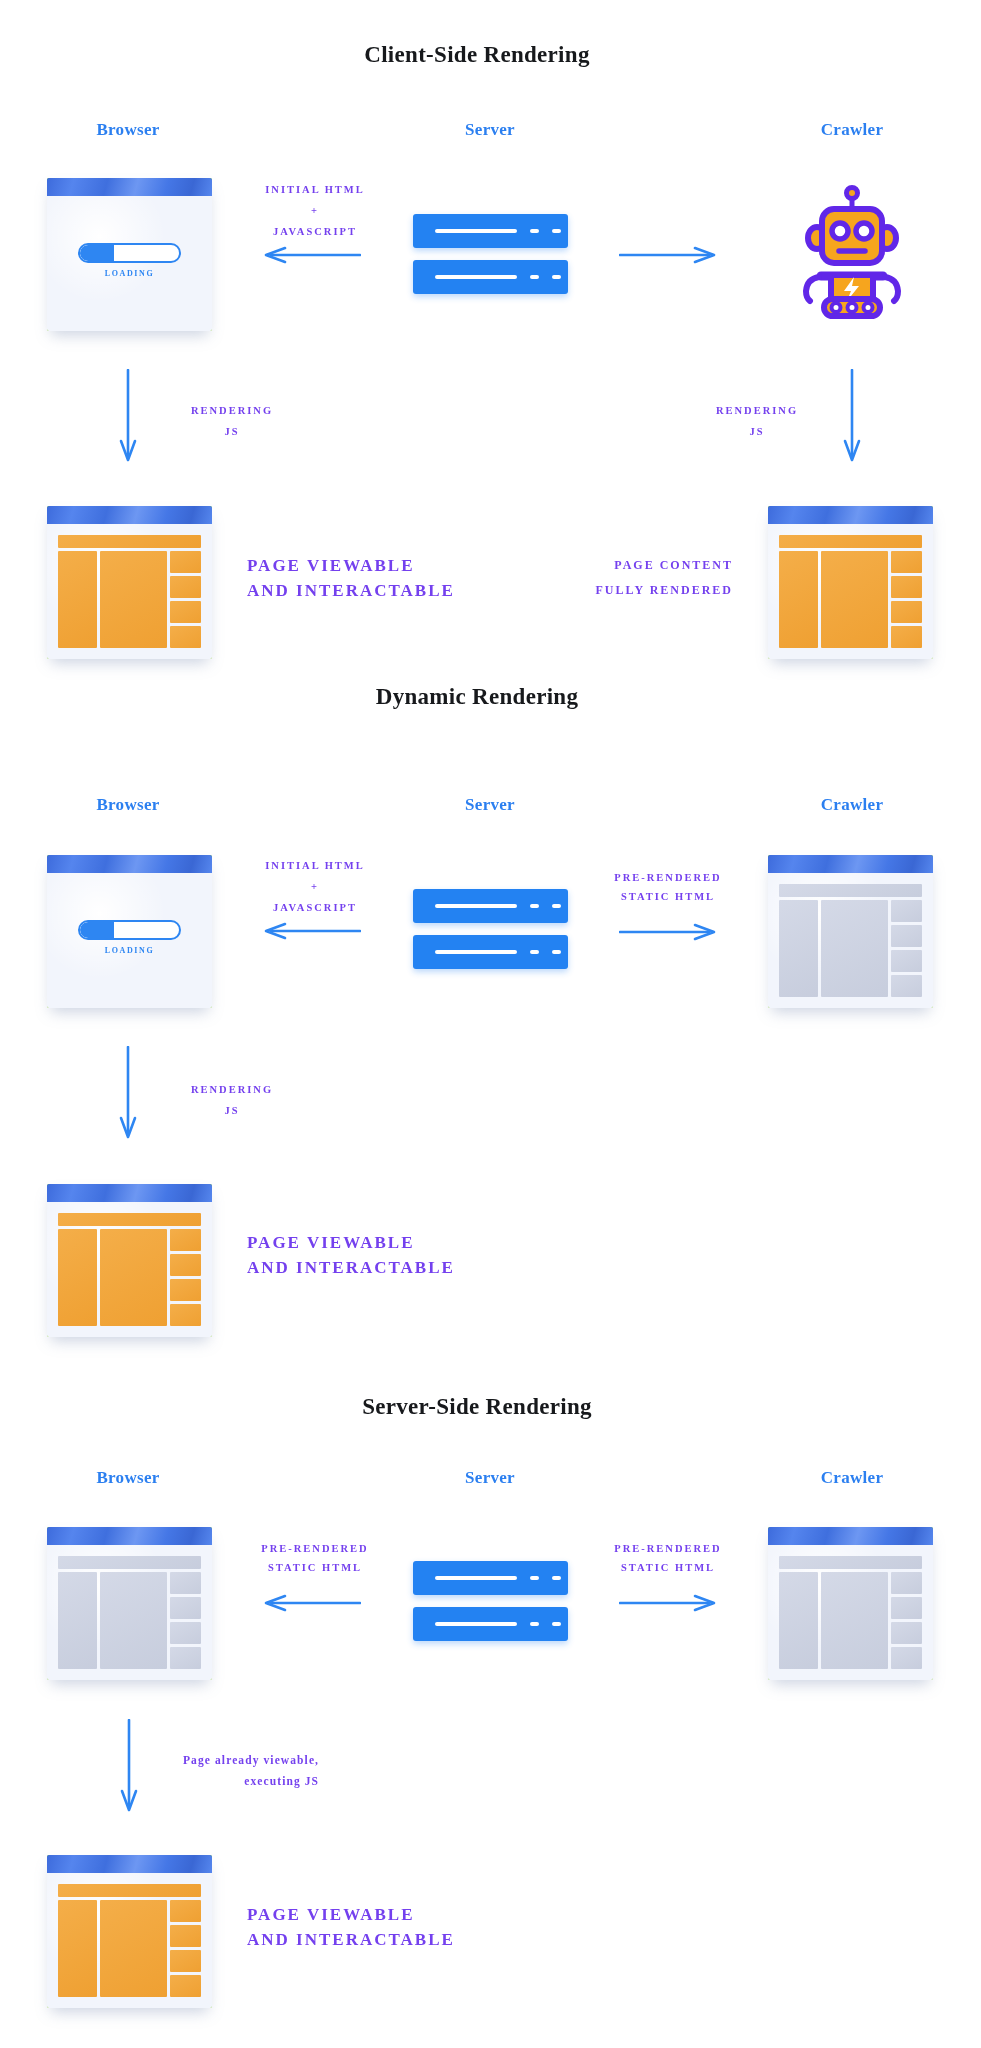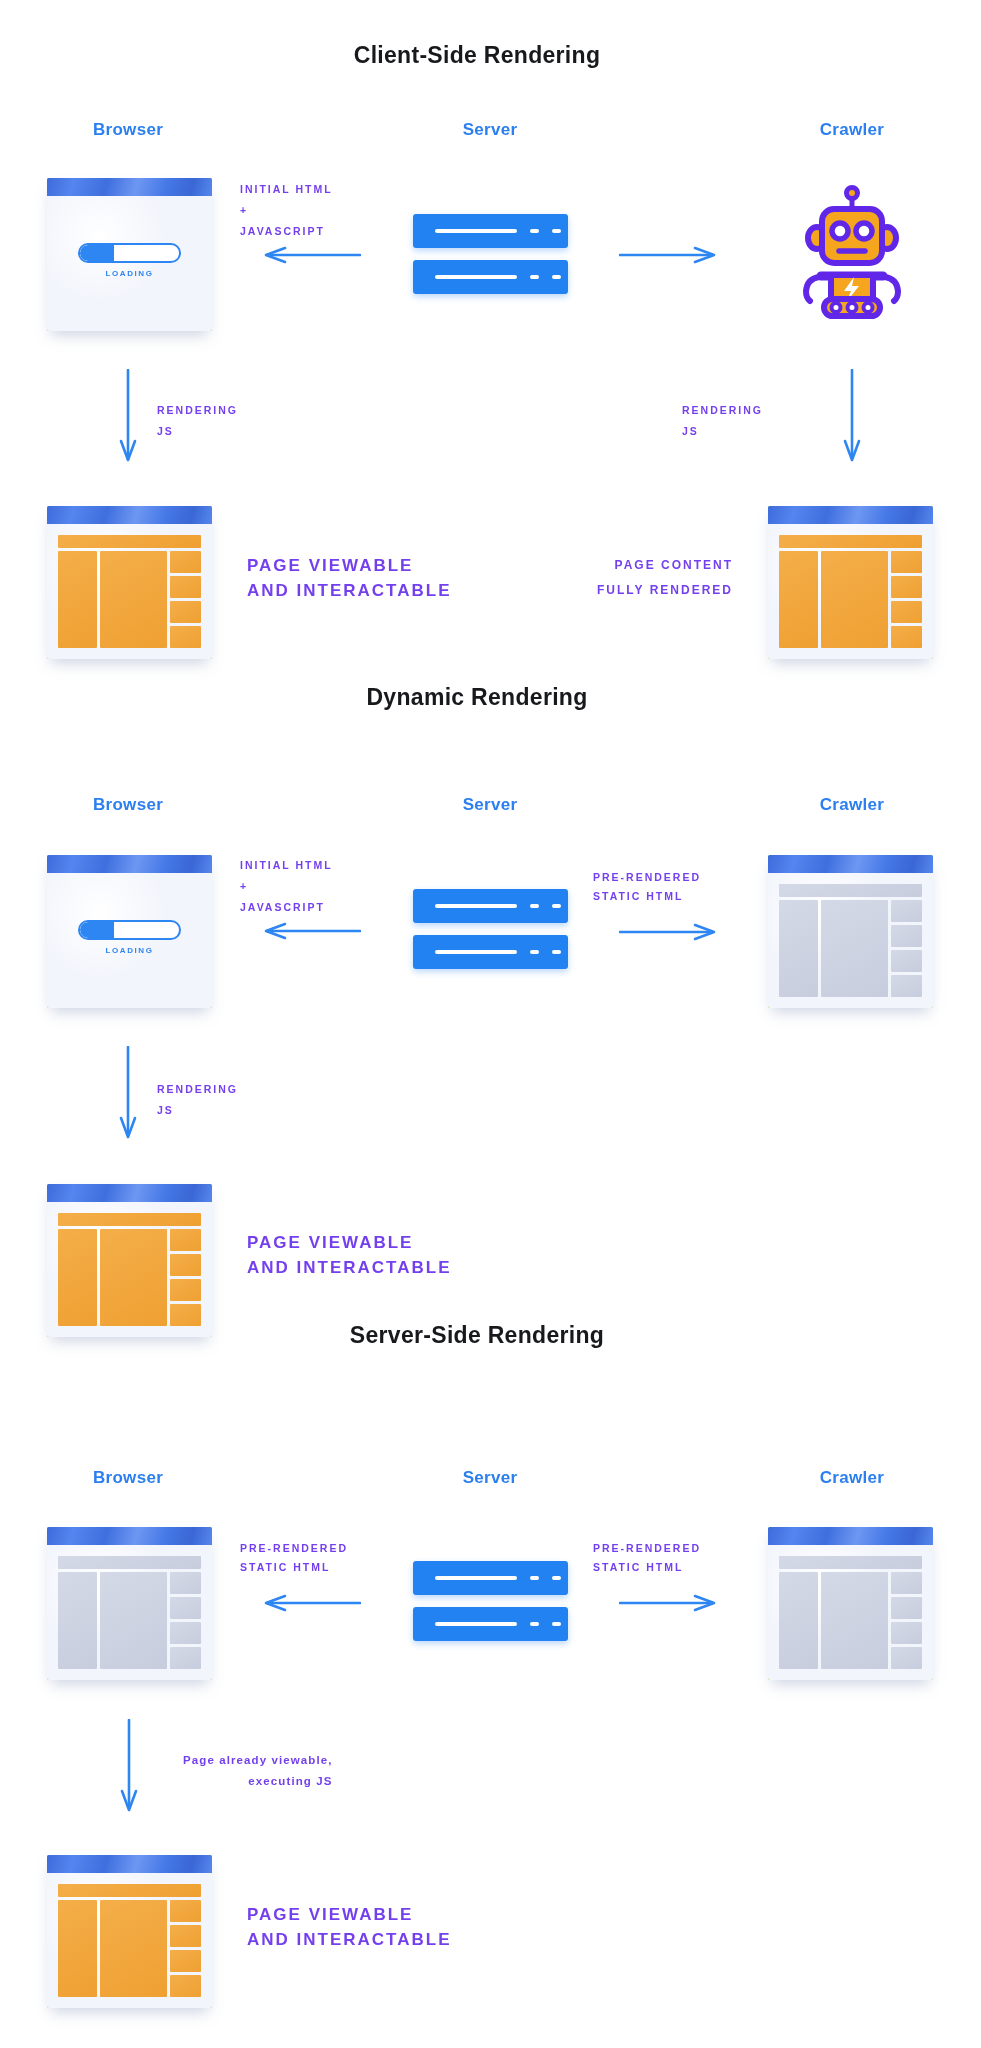--- a/index.html
+++ b/index.html
@@ -11,21 +11,21 @@
     --titlebar-blue:#4577e6;
     --window-body:#f2f5fc;
     --page-block-orange:#f2a73e;
     --page-block-gray:#ced4e4;
     --robot-purple:#6127e8;
     --robot-orange:#f6a51e;
   }
   html,body{margin:0;padding:0;background:#fff;}
   .canvas{
     position:relative;width:954px;height:2048px;background:#fff;overflow:hidden;
-    font-family:Liberation Sans, sans-serif;
+    font-family:Liberation Serif, serif;
   }
   .section{position:absolute;inset:0;}
   .sec-title{
     position:absolute;left:0;width:100%;text-align:center;
     font-size:23px;font-weight:700;color:var(--heading-text);letter-spacing:.3px;
   }
   .col-label{
     position:absolute;width:200px;text-align:center;
     font-size:17px;font-weight:700;color:var(--column-label-blue);letter-spacing:.3px;
   }
@@ -71,21 +71,21 @@
   .srv-bar + .srv-bar{margin-top:12px;}
   .srv-line{position:absolute;left:22px;top:15px;width:82px;height:3.5px;border-radius:2px;background:#fff;}
   .srv-dash{position:absolute;top:15px;width:9px;height:3.5px;border-radius:2px;background:#fff;}
   .srv-dash.d1{left:117px;}
   .srv-dash.d2{left:139px;}
   
   .lbl{
     position:absolute;color:var(--label-purple);font-weight:700;
     font-size:10.5px;letter-spacing:2px;line-height:21px;white-space:nowrap;
   }
-  .lbl.center{width:150px;}
+  .lbl.center{width:150px;text-align:center;}
   .lbl.lh19{line-height:19px;}
   .lbl.lh25{line-height:25px;font-size:17px;}
   .lbl.right{width:250px;text-align:right;line-height:25px;font-size:12px;}
   .lbl.mixed{
     text-transform:none;font-size:11.5px;letter-spacing:1.1px;line-height:21px;text-align:right;
   }
   
   .arrow{position:absolute;}
   .arrow svg{display:block;}
   .arrow line,.arrow polyline{
@@ -334,21 +334,21 @@
         </div>
       </div>
     </div>
     <div class="lbl lh25" style="left:247px;top:1230px">
       <div>PAGE VIEWABLE</div>
       <div>AND INTERACTABLE</div>
     </div>
   </div>
 
   <div class="section">
-    <div class="sec-title" style="top:1322px">Server-Side Rendering</div>
+    <div class="sec-title" style="top:1394px">Server-Side Rendering</div>
 
     <div class="col-label" style="left:28px;top:1468px">Browser</div>
     <div class="col-label" style="left:390px;top:1468px">Server</div>
     <div class="col-label" style="left:752px;top:1468px">Crawler</div>
 
     <div class="win gray" style="left:47px;top:1527px">
       <div class="titlebar"></div>
       <div class="win-body page">
         <div class="blk header"></div>
         <div class="row">

